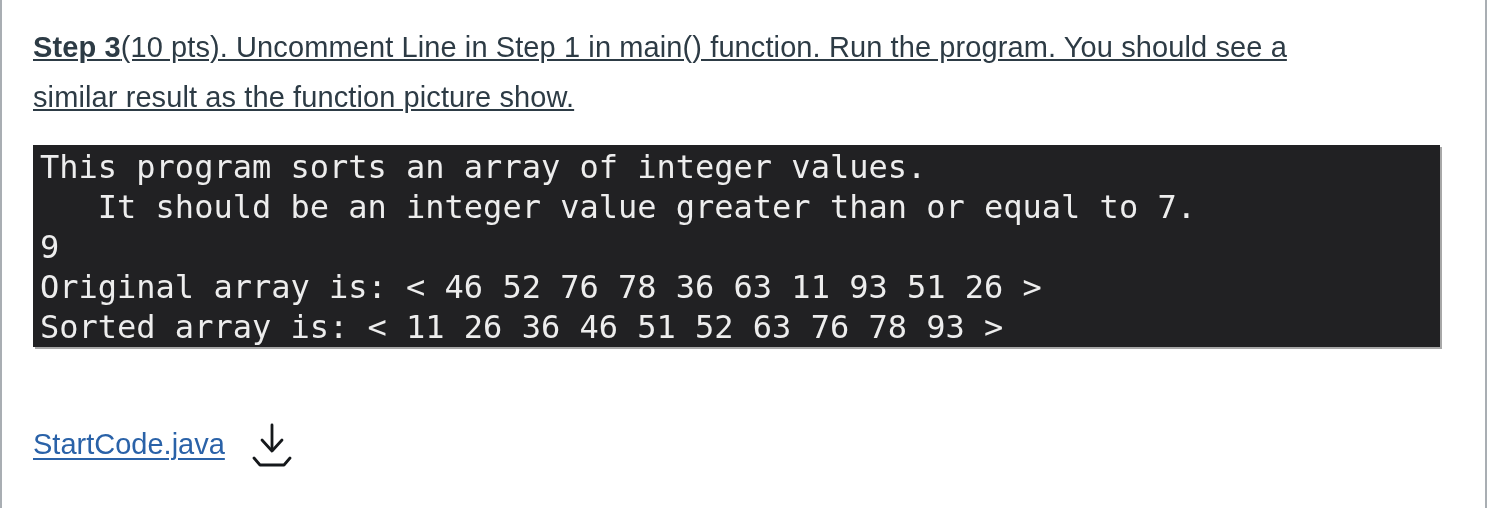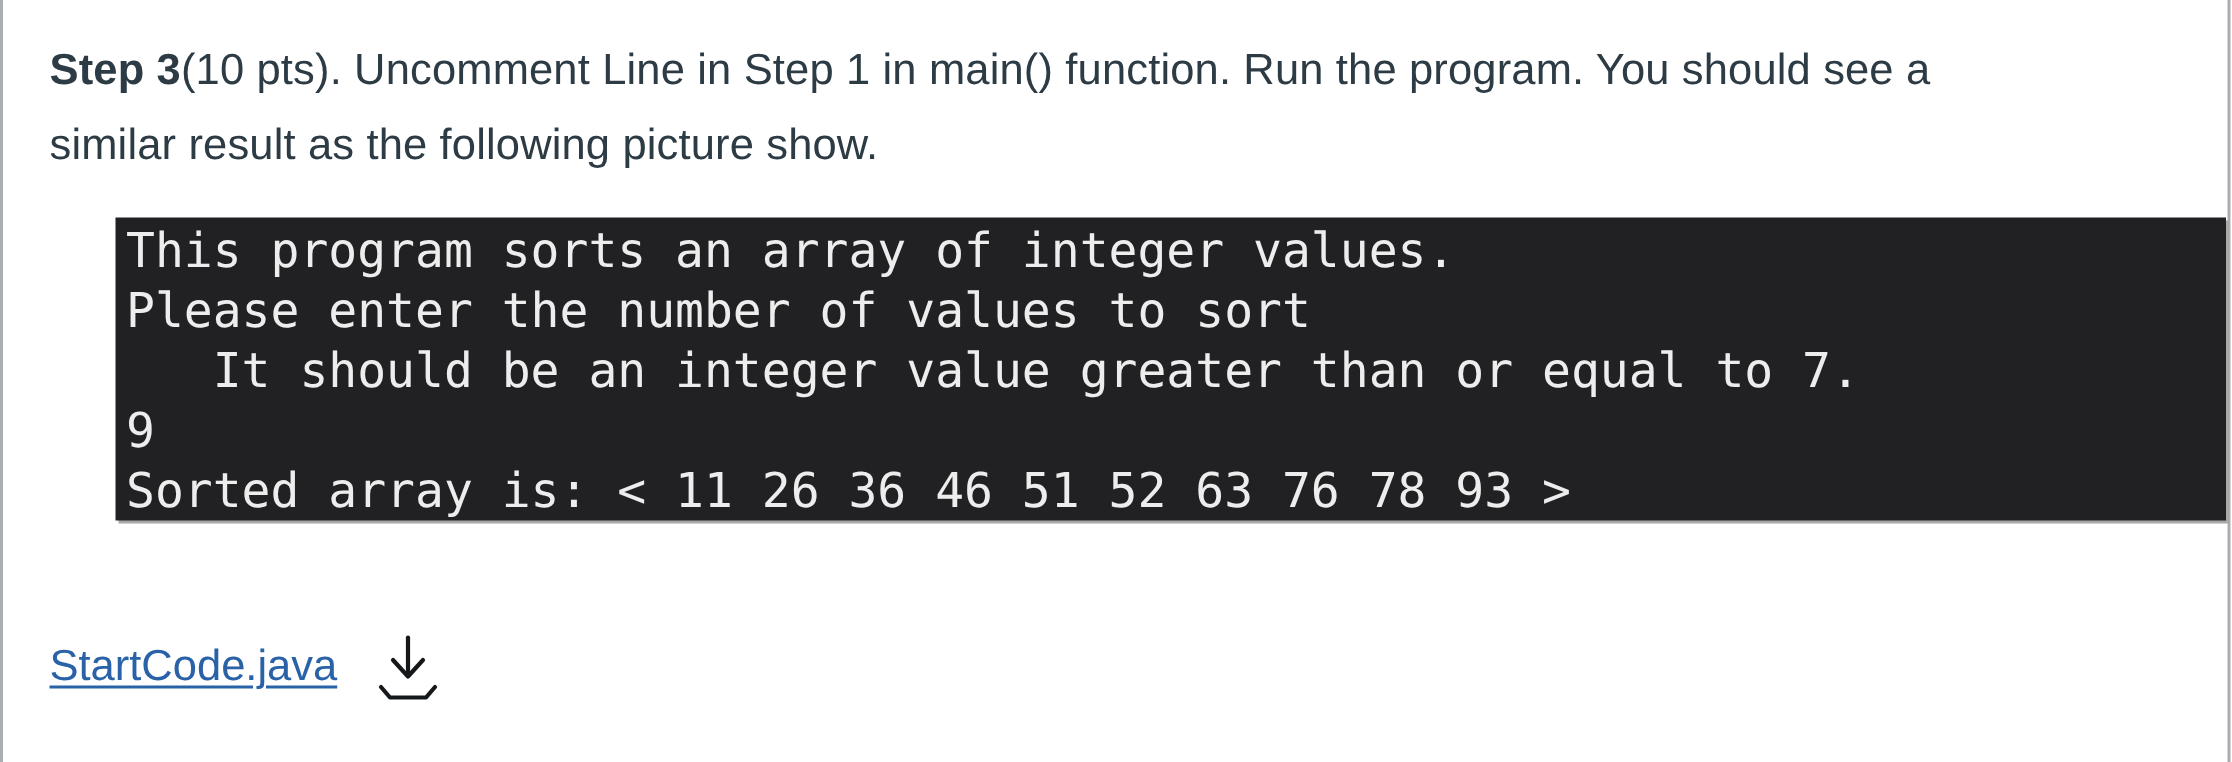--- a/index.html
+++ b/index.html
@@ -30,33 +30,32 @@
   .instruction {
     position: absolute;
     left: 33px;
     top: 22px;
     width: 1420px;
     color: #2d3b45;
     font-size: 29px;
     line-height: 50px;
     letter-spacing: 0.1px;
   }
-  .instruction .line { white-space: nowrap; }
+  .instruction .line { white-space: nowrap; text-decoration: underline; }
   .instruction b { font-weight: 700; }
 
   .terminal {
     position: absolute;
     left: 33px;
     top: 145px;
     width: 1407px;
     box-sizing: border-box;
     background: #212123;
     padding: 2px 0 0 7px;
     box-shadow: 2px 2px 0 0 #a8a8a8;
-    margin-left: 44px;
   }
   .terminal .tline {
     font-family: "DejaVu Sans Mono", monospace;
     font-size: 32px;
     line-height: 40px;
     color: #ededed;
     white-space: pre;
   }
 
   .attachment {
@@ -85,28 +84,28 @@
 </head>
 <body>
 
 <div class="page">
 
   <div class="edge-border left"></div>
   <div class="edge-border right"></div>
 
   <div class="instruction">
     <div class="line"><b>Step 3</b><span>(10 pts). Uncomment Line in Step 1 in main() function. Run the program. You should see a</span></div>
-    <div class="line"><span>similar result as the following picture show.</span></div>
+    <div class="line"><span>similar result as the function picture show.</span></div>
   </div>
 
   <div class="terminal">
     <div class="tline">This program sorts an array of integer values.</div>
-    <div class="tline">Please enter the number of values to sort</div>
     <div class="tline">   It should be an integer value greater than or equal to 7.</div>
     <div class="tline">9</div>
+    <div class="tline">Original array is: &lt; 46 52 76 78 36 63 11 93 51 26 &gt;</div>
     <div class="tline">Sorted array is: &lt; 11 26 36 46 51 52 63 76 78 93 &gt;</div>
   </div>
 
   <div class="attachment">
     <a href="#">StartCode.java</a>
   </div>
 
   <svg class="download-icon" viewBox="0 0 52 54" xmlns="http://www.w3.org/2000/svg">
     <g fill="none" stroke="#15181b" stroke-width="2.8" stroke-linecap="round" stroke-linejoin="round">
       <line x1="26" y1="7" x2="26" y2="32"></line>

